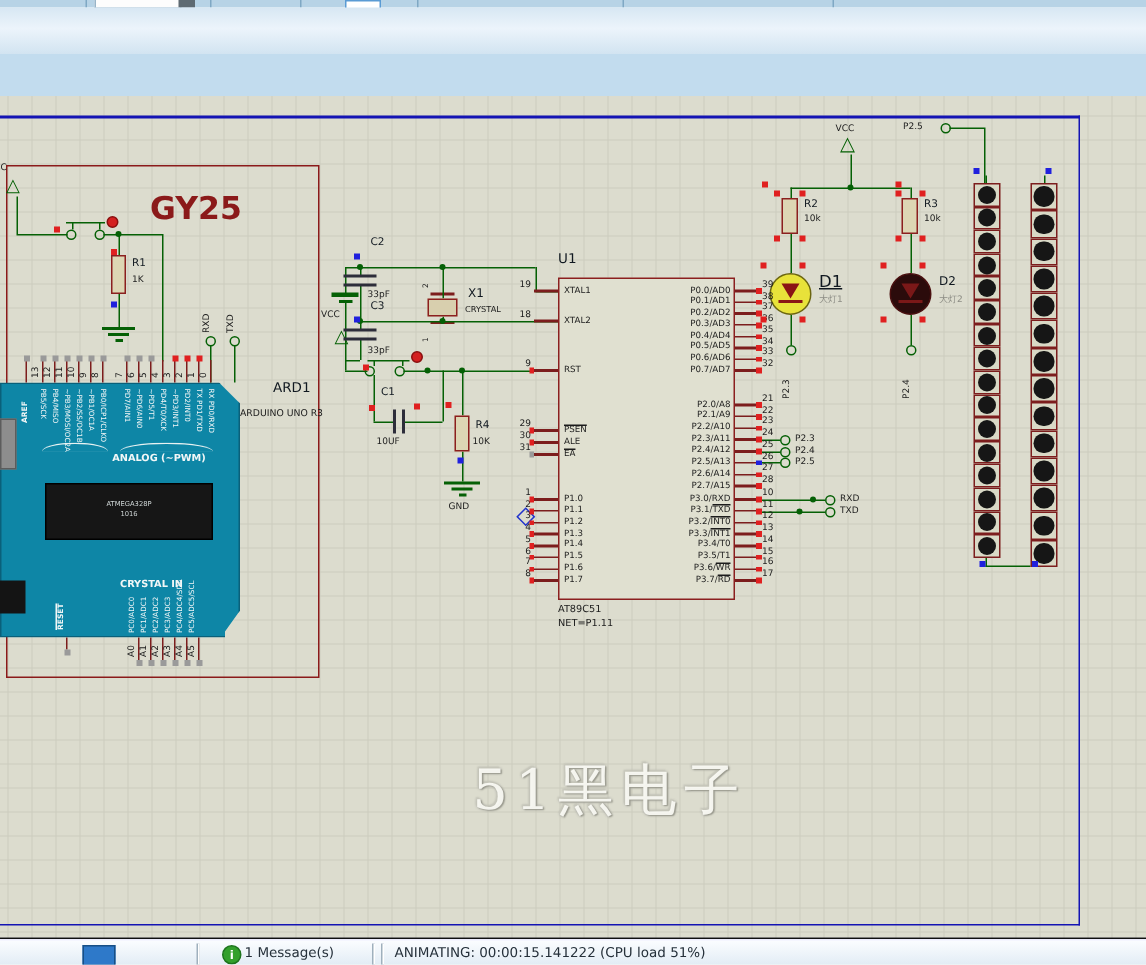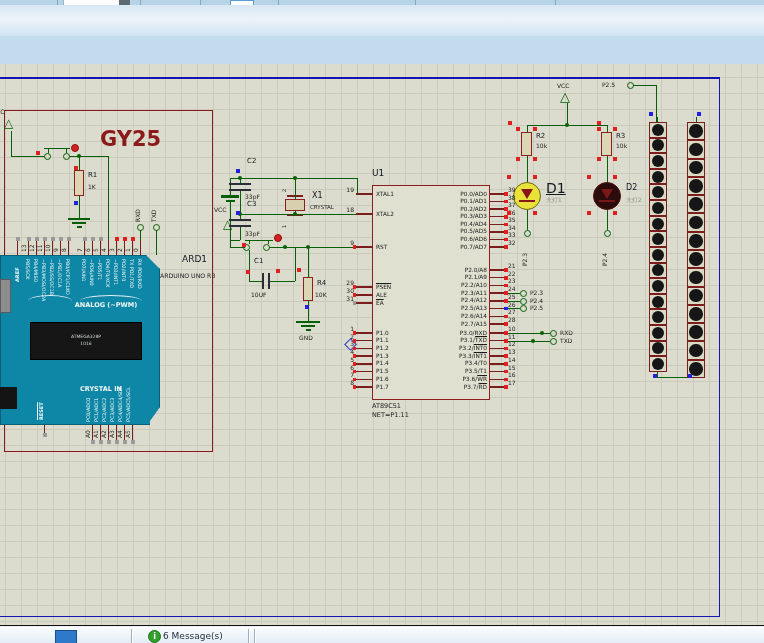--- a/index.html
+++ b/index.html
@@ -218,21 +218,21 @@
   <div class="abs">
     <div class="abs rbody" style="left:601px;top:132px;width:11px;height:24px;"></div>
     <span class="abs ref" style="left:616px;top:132px;">R3</span>
     <span class="abs lbl" style="left:616px;top:142px;">10k</span>
   </div>
   <div class="abs">
     <div class="abs" style="left:513px;top:182px;width:28px;height:28px;border-radius:50%;background:#e8e23a;border:1.2px solid #6b6510;box-sizing:border-box;z-index:4;">
       <div style="position:absolute;left:7px;top:6px;width:0;height:0;border-left:6.5px solid transparent;border-right:6.5px solid transparent;border-top:10px solid #8a1515;"></div>
       <div style="position:absolute;left:5px;top:17px;width:16px;height:1.8px;background:#8a1515;"></div>
     </div>
-    <span class="abs ref" style="left:546px;top:184px;font-size:14px;text-decoration:underline;">D1</span>
+    <span class="abs ref" style="left:546px;top:184px;font-size:11px;text-decoration:underline;">D1</span>
     <span class="abs lbl" style="left:546px;top:196px;color:#8e8e86;">大灯1</span>
   </div>
   <div class="abs">
     <div class="abs" style="left:593px;top:182px;width:28px;height:28px;border-radius:50%;background:#2b0b0b;border:1.2px solid #4a1010;box-sizing:border-box;z-index:4;">
       <div style="position:absolute;left:7px;top:6px;width:0;height:0;border-left:6.5px solid transparent;border-right:6.5px solid transparent;border-top:10px solid #7a1818;"></div>
       <div style="position:absolute;left:5px;top:17px;width:16px;height:1.8px;background:#7a1818;"></div>
     </div>
     <span class="abs ref" style="left:626px;top:184px;font-size:8px;">D2</span>
     <span class="abs lbl" style="left:626px;top:196px;color:#8e8e86;">大灯2</span>
   </div>
@@ -339,29 +339,31 @@
       <div class="abs cell" style="left: 687px; top: 341.36px; width: 18px; height: 18.28px;">
         <i style="width: 13.5px; height: 13.5px; margin: 1.39px auto 0px;"></i>
       </div>
       <div class="abs cell" style="left: 687px; top: 359.64px; width: 18px; height: 18.28px;">
         <i style="width: 13.5px; height: 13.5px; margin: 1.39px auto 0px;"></i>
       </div>
     </div>
 
   <div class="abs" style="left:346px;top:340px;width:9px;height:9px;border:1.5px solid #2233cc;transform:rotate(45deg);box-sizing:border-box;z-index:4;"></div>
 
+  <div class="abs" id="watermark" style="left:315px;top:502px;">51黑电子</div>
 
   <div class="abs" id="sline"></div>
   <div class="abs" id="sbar">
     <div class="abs" style="left:55px;top:3px;width:20px;height:12px;background:#2e79c9;border:1px solid #174f86;"></div>
     <div class="abs sep" style="left:131px;top:2px;height:15px;"></div>
     <div class="abs" id="msgicon" style="left:148px;top:3px;">i</div>
-    <div class="abs stext" style="left:163px;top:4px;">6 Message(s)</div>
+    <div class="abs stext" style="left:163px;top:4px;">1 Message(s)</div>
     <div class="abs sep" style="left:248px;top:2px;height:15px;"></div>
     <div class="abs sep" style="left:254px;top:2px;height:15px;"></div>
+    <div class="abs stext" style="left:263px;top:4px;">ANIMATING: 00:00:15.141222 (CPU load 51%)</div>
   </div>
 
   <div id="gen">
       <div class="abs wire" style="left: 11px; top: 131px; width: 1.2px; height: 25px;"></div>
       <div class="abs wire" style="left: 11px; top: 156px; width: 34px; height: 1.2px;"></div>
       <div class="abs wire" style="left: 69px; top: 156px; width: 39px; height: 1.2px;"></div>
       <div class="abs wire" style="left: 108px; top: 156px; width: 1.2px; height: 85px;"></div>
       <div class="abs wire" style="left: 79px; top: 156px; width: 1.2px; height: 14px;"></div>
       <div class="abs wire" style="left: 79px; top: 196px; width: 1.2px; height: 22px;"></div>
       <div class="abs wire" style="left: 140px; top: 230px; width: 1.2px; height: 25px;"></div>

